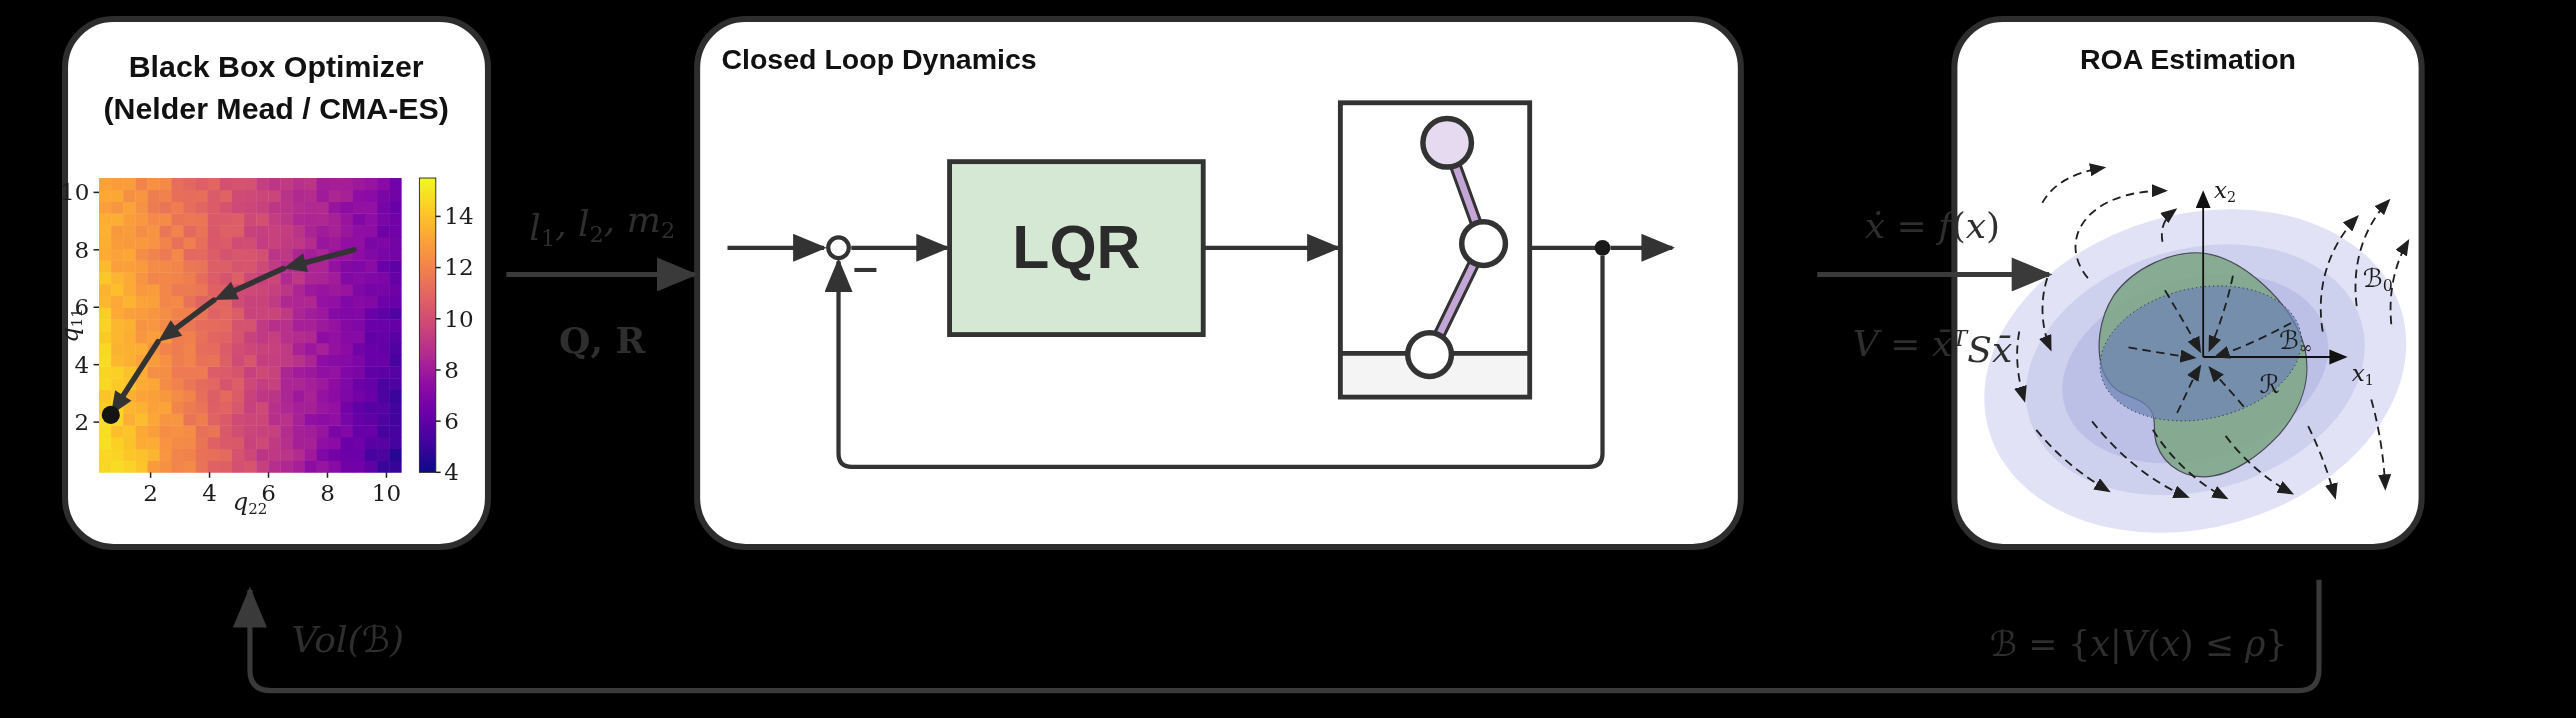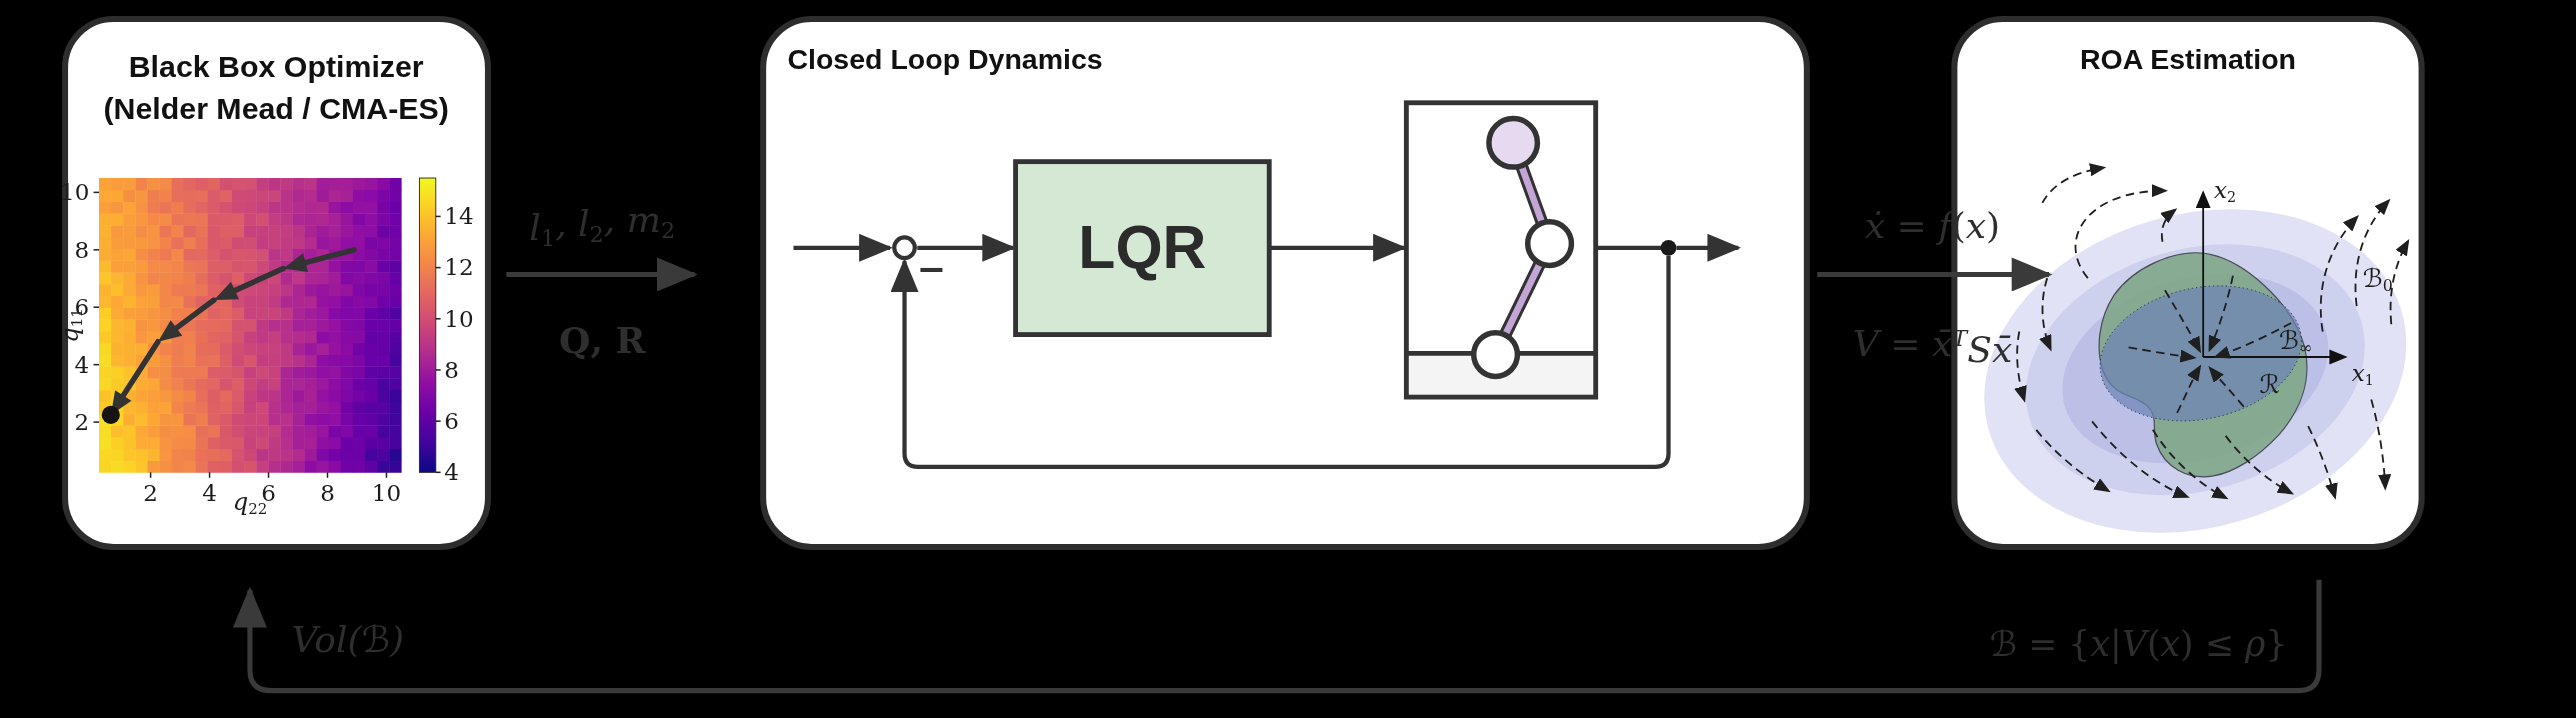--- a/index.html
+++ b/index.html
@@ -1,20 +1,20 @@
 <!DOCTYPE html>
 <html style="font-size:10.3px"><head>
 <meta charset="utf-8">
 <style>
   html,body{margin:0;padding:0;background:#000;}
   .stage{position:relative;width:2576px;height:719px;background:#000;overflow:hidden;
          font-family:"Liberation Sans",sans-serif;}
   .panel{position:absolute;top:16px;height:534px;text-decoration:underline;}
   #panel-optimizer{left:49px;width:455px;}
-  #panel-dynamics{left:728px;width:1114px;}
+  #panel-dynamics{left:662px;width:1114px;}
   #panel-roa{left:1937px;width:502px;}
   .panel svg{position:absolute;inset:0;width:100%;height:100%;}
   #overlay{position:absolute;inset:0;width:2576px;height:719px;pointer-events:none;z-index:6;}
   .panel{z-index:3;}
   .panel-bg{fill:#ffffff;stroke:#2d2d2d;stroke-width:10;}
   .title{font-family:"Liberation Sans",sans-serif;font-weight:bold;fill:#111111;}
   .math{font-family:"DejaVu Serif",serif;fill:#1c1c1c;}
   .conn-label{font-family:"DejaVu Serif",serif;fill:#2e2e2e;}
   .conn-line{stroke:#3a3a3a;stroke-width:8;fill:none;}
   .diag-line{stroke:#333333;stroke-width:7;fill:none;}

